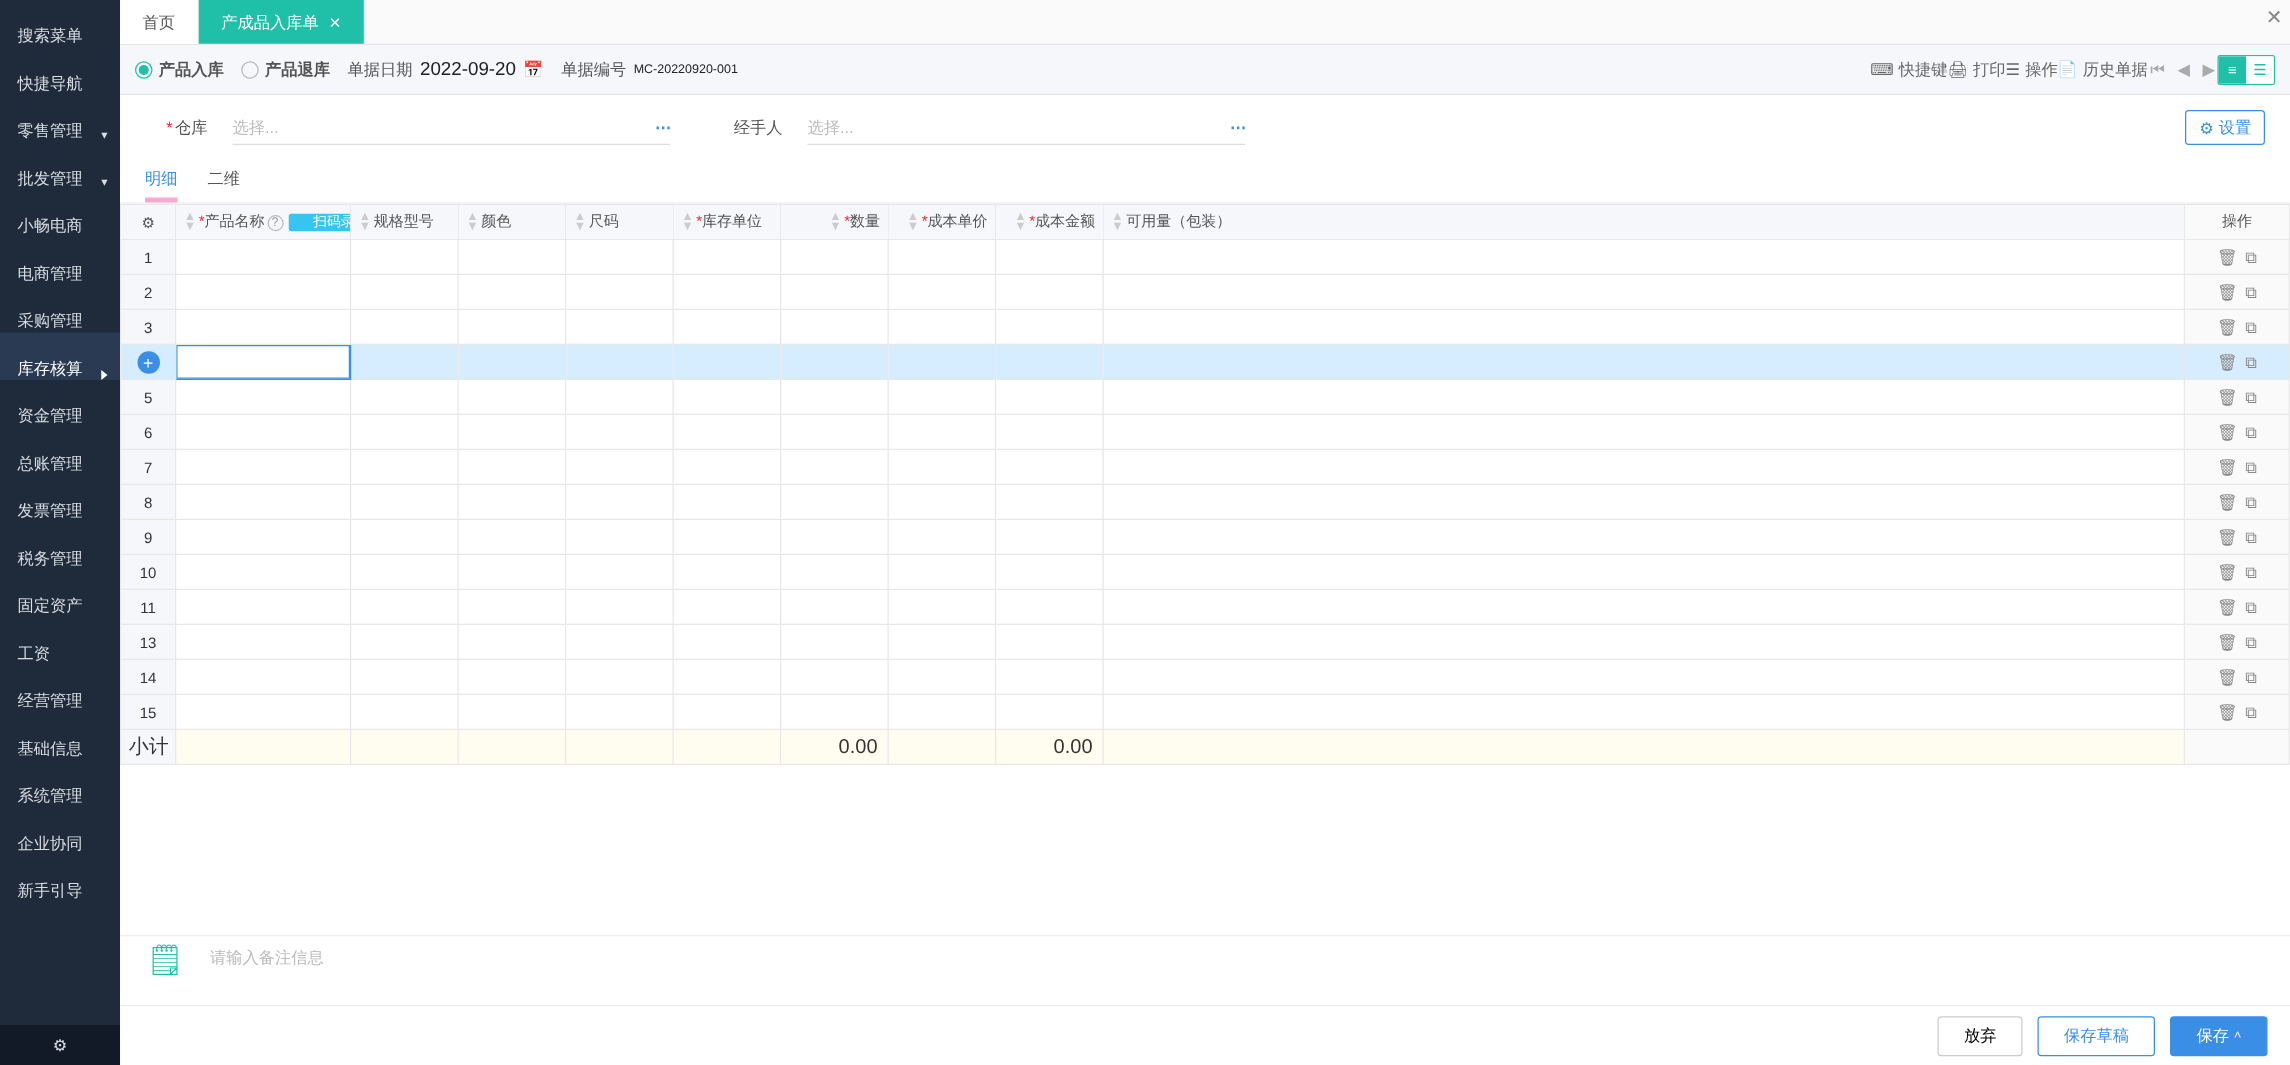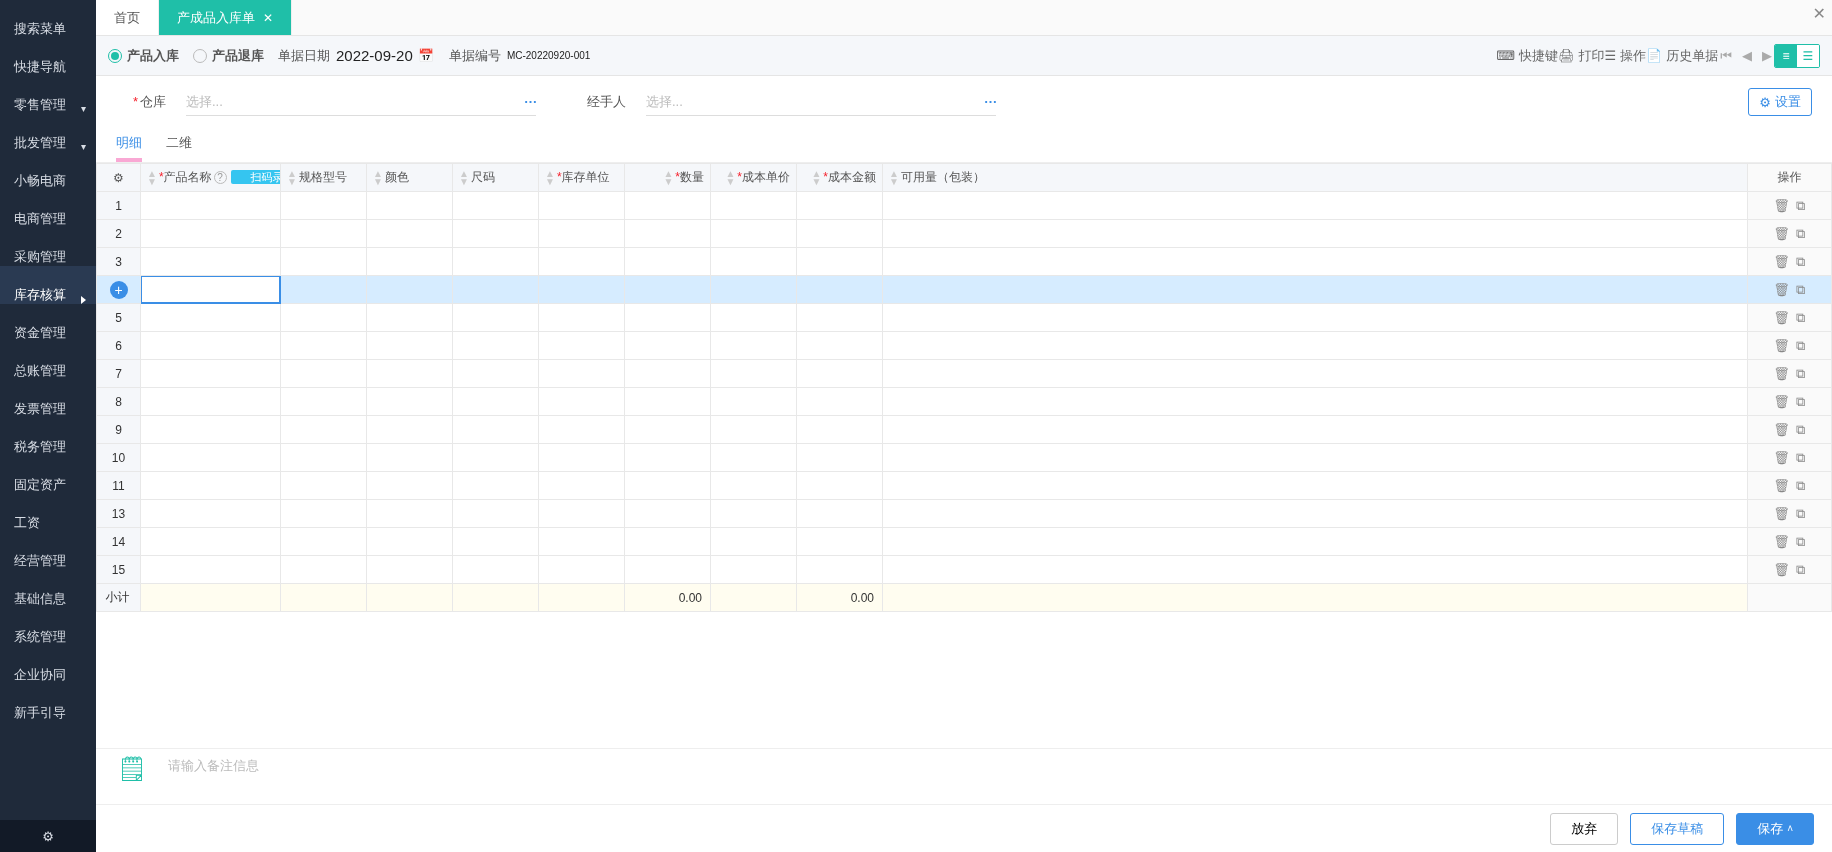--- a/index.html
+++ b/index.html
@@ -68,21 +68,21 @@
 th .req { color:#f5222d; }
 th .badge { background:#35c5f0; color:#fff; border-radius:2px; padding:1px 20px; font-size:11px; margin-left:4px;}
 th .help { display:inline-block; width:13px; height:13px; border:1px solid #bbb; border-radius:50%; font-size:10px; line-height:12px; text-align:center; color:#999; margin-left:2px;}
 .col-idx { width: 44px; text-align: center; background:#f5f7fa;}
 .col-ops { width: 84px; text-align: center; background:#fafafa;}
 tbody tr.active-row td { background: #d6ecff; }
 tbody tr.active-row td.col-idx { background: #d6ecff; }
 tbody tr.active-row td.edit-cell { background: #fff; border: 1px solid #3a8ee6; box-shadow: inset 0 0 0 1px #3a8ee6; }
 .row-add { display:inline-flex; width:18px; height:18px; border-radius:50%; background:#3a8ee6; color:#fff; align-items:center; justify-content:center; font-size:14px; cursor:pointer;}
 .row-op { color:#888; cursor:pointer; margin:0 3px; font-size:14px;}
-tfoot td { background:#fffdf0; text-align:right; padding-right:8px; font-size:12px;margin-left:24px;}
+tfoot td { background:#fffdf0; text-align:right; padding-right:8px; font-size:16px;margin-left:24px;}
 tfoot td.col-idx { text-align:center; }
 
 
 .remarks { height: 56px; border-top: 1px solid #eee; display: flex; align-items:flex-start; padding: 8px 14px; gap: 14px;}
 .remarks .icon-box { width:44px; text-align:center; color:#1fbfa8; font-size:12px;}
 .remarks .icon-box .ic { font-size:24px; display:block; line-height:24px;}
 .remarks textarea { flex:1; border:none; outline:none; resize:none; font-size:13px; color:#333; height:40px;}
 .remarks textarea::placeholder { color:#bbb;}
 
 

